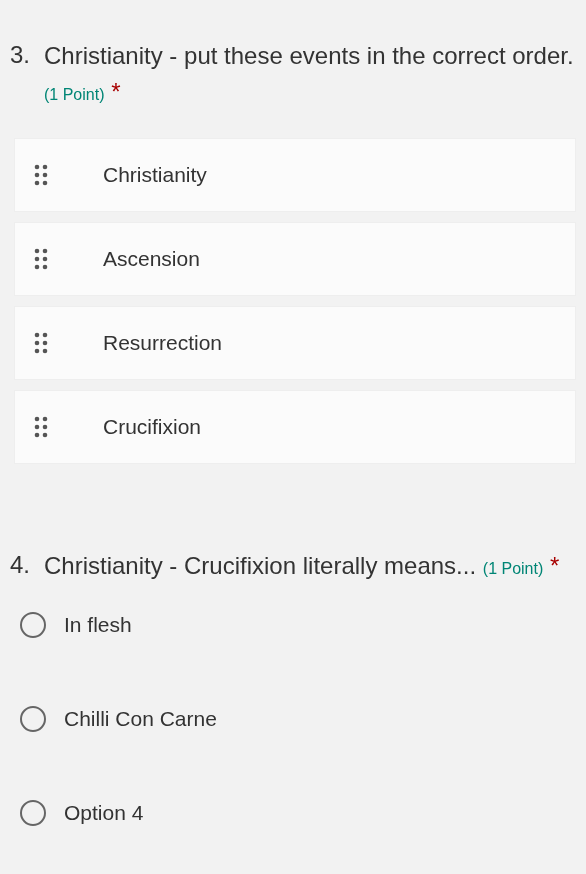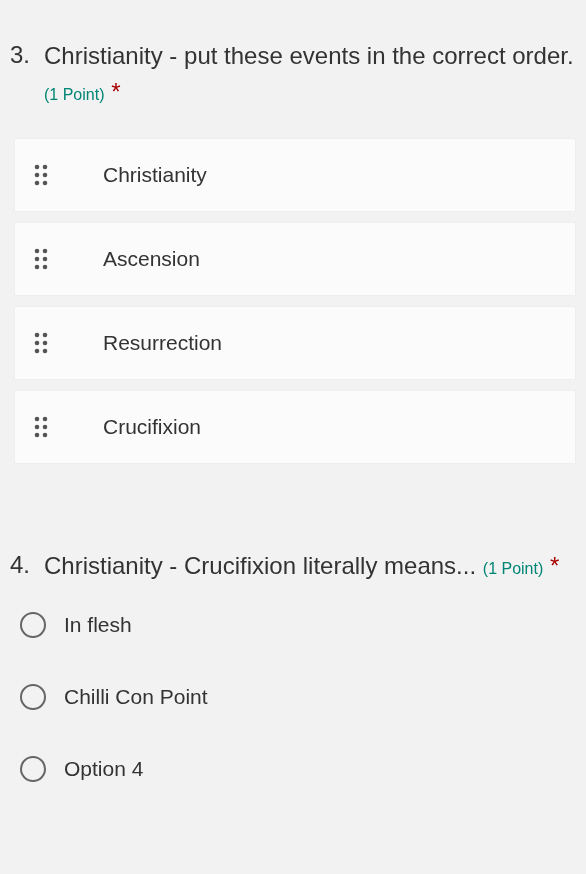--- a/index.html
+++ b/index.html
@@ -66,21 +66,21 @@
   .drag-label {
     font-size: 21px;
     color: #333;
     padding-left: 36px;
   }
 
   
   .radio-list {
     display: flex;
     flex-direction: column;
-    gap: 46px;
+    gap: 68px;
     margin-left: 10px;
     margin-top: 4px;
   }
   .radio-item {
     display: flex;
     align-items: center;
     gap: 18px;
   }
   .radio-circle {
     width: 26px;
@@ -171,20 +171,20 @@
       <span class="required">*</span>
     </div>
   </div>
   <div class="radio-list">
     <div class="radio-item">
       <div class="radio-circle"></div>
       <div class="radio-label">In flesh</div>
     </div>
     <div class="radio-item">
       <div class="radio-circle"></div>
-      <div class="radio-label">Chilli Con Point</div>
+      <div class="radio-label">Chilli Con Carne</div>
     </div>
     <div class="radio-item">
       <div class="radio-circle"></div>
       <div class="radio-label">Option 4</div>
     </div>
   </div>
 </div>
 
 </body></html>

